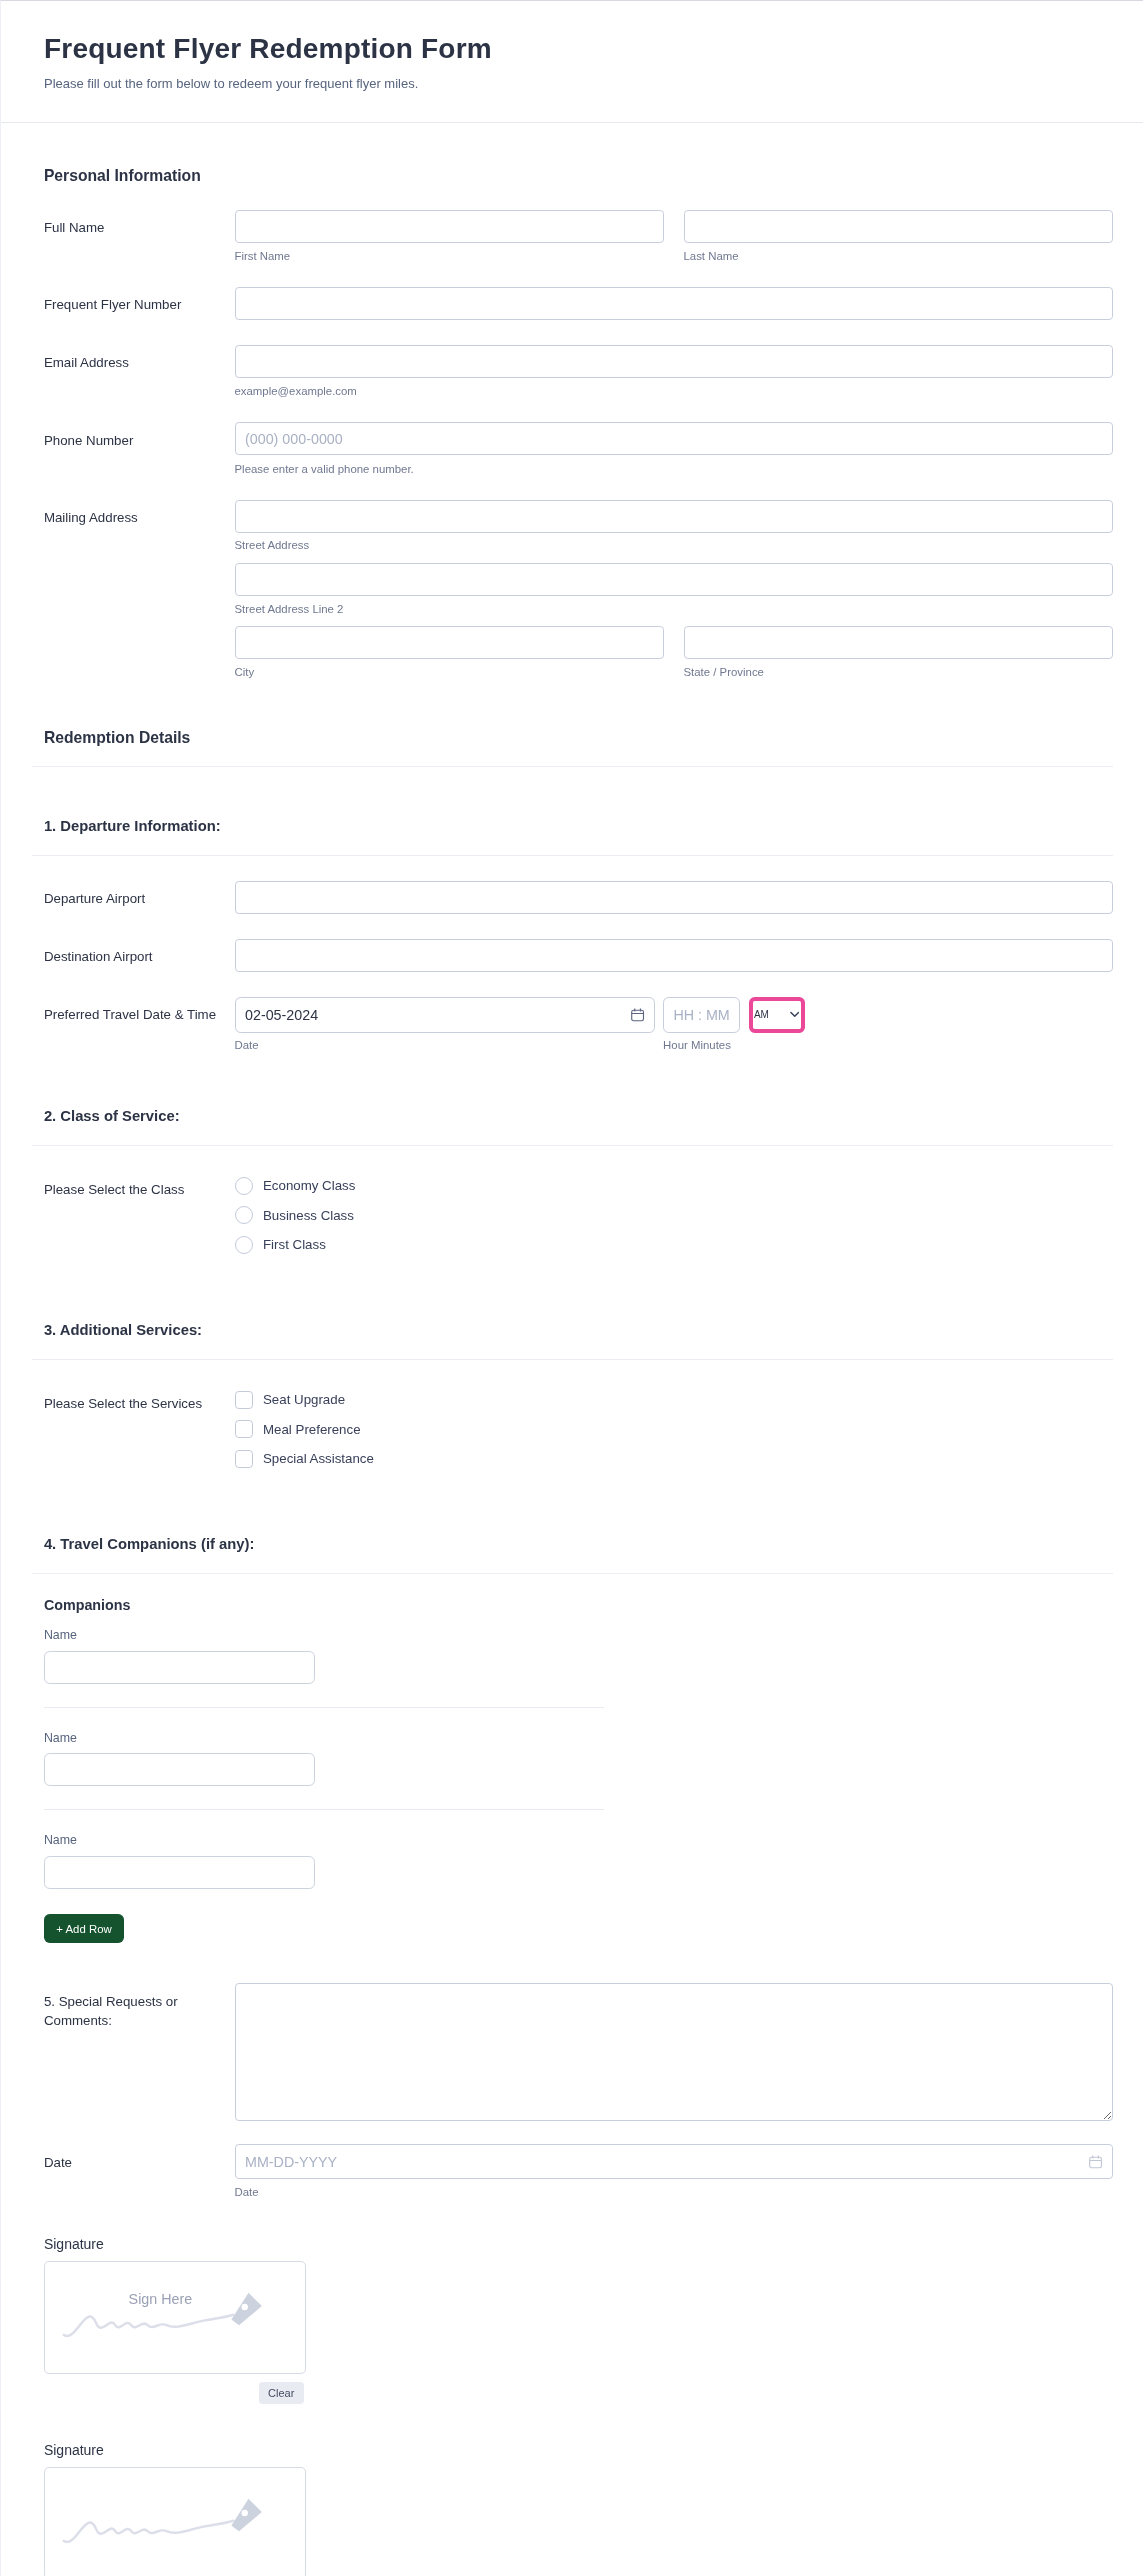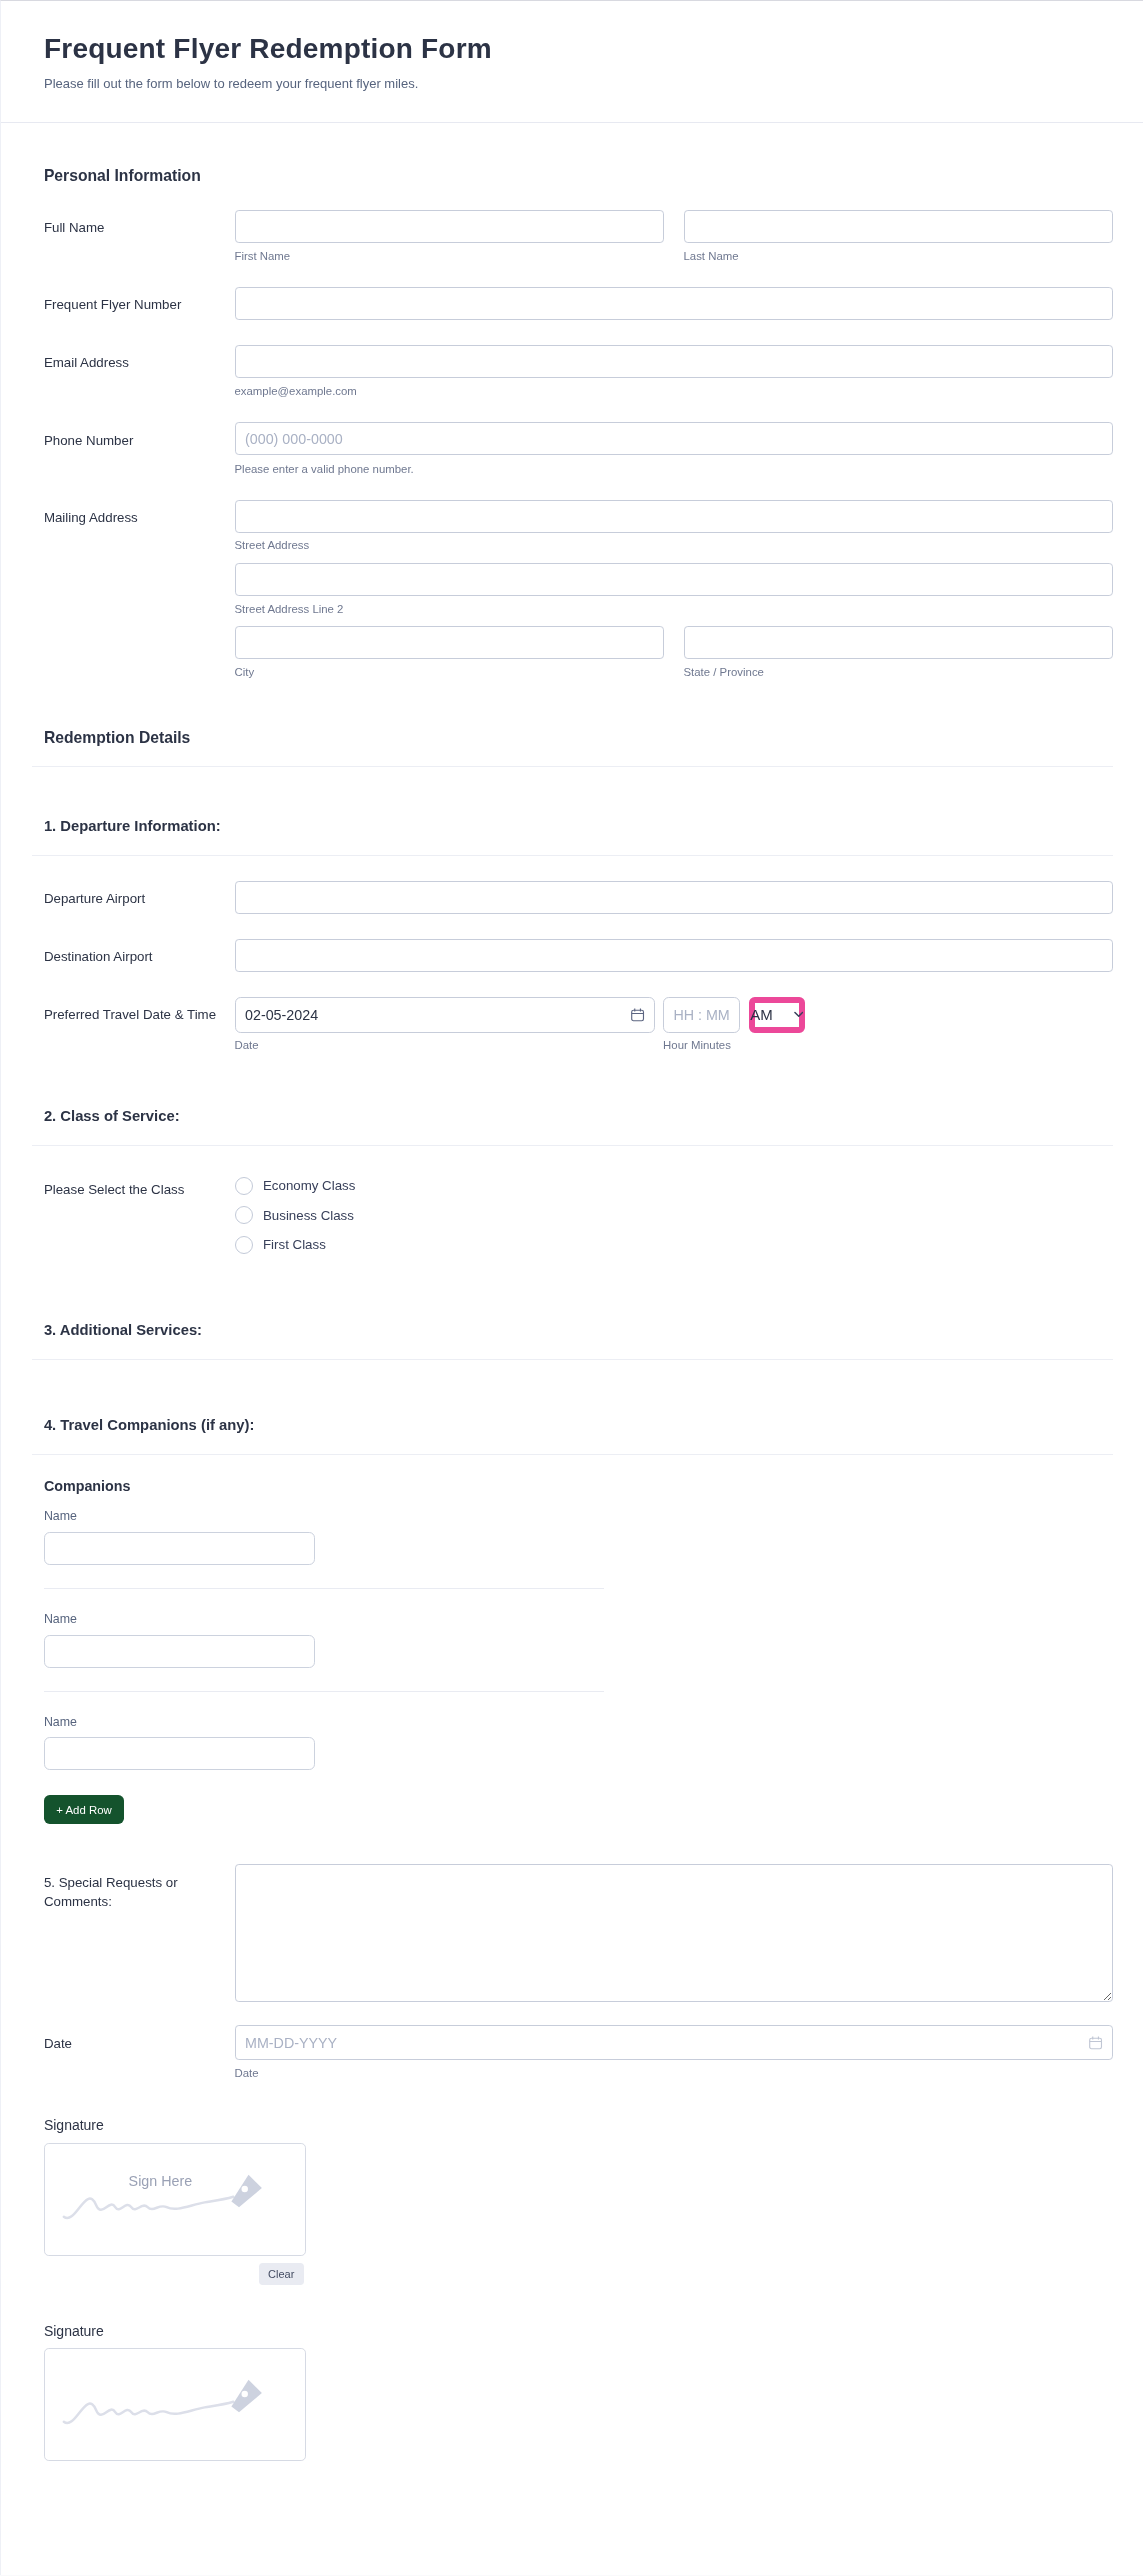--- a/index.html
+++ b/index.html
@@ -31,22 +31,22 @@
   
   .dt-row{display:flex;gap:8.6px;align-items:flex-start;}
   .input-wrap{position:relative;}
   .input-wrap input{padding-right:32px;}
   .cal-btn{position:absolute;right:9.5px;top:50%;transform:translateY(-50%);cursor:pointer;
            background:none;border:none;padding:0;line-height:0;}
   .dt-date{width:420px;}
   .dt-date input,.dt-time input,.dt-ampm{height:36px;border-radius:5.7px;}
   .dt-time{width:77px;}
   .dt-time input{text-align:center;padding:0 5.7px;}
-  .dt-ampm{width:56px;border:6px solid #ec4899;background:#fff;display:flex;align-items:center;
-           justify-content:center;gap:21px;font-size:15px;color:#2c3345;cursor:pointer;box-sizing:border-box;}
+  .dt-ampm{width:56px;border:4px solid #ec4899;background:#fff;display:flex;align-items:center;
+           justify-content:center;gap:21px;font-size:10px;color:#2c3345;cursor:pointer;box-sizing:border-box;}
   
   .opt-group{padding-top:5.7px;}
   .opt-row{display:flex;align-items:center;margin-bottom:11.4px;cursor:pointer;}
   .opt-glyph{width:18px;height:18px;border:1px solid #c3cad8;background:#fff;box-sizing:border-box;
              flex-shrink:0;}
   .radio .opt-glyph{border-radius:50%;}
   .check .opt-glyph{border-radius:3.8px;}
   .opt-text{font-size:13.3px;color:#38405a;margin-left:10.5px;}
   
   .comp-widget{margin:23px 0 0 12.4px;width:560px;}
@@ -230,20 +230,37 @@
           <span class="opt-glyph"></span>
           <span class="opt-text">First Class</span>
         </div>
       </div>
     </div>
 
     
     <h3 class="sub-heading" style="margin-top:57px;">3. Additional Services:</h3>
     <hr class="sec-divider" style="margin-top:21px;">
 
+    <div class="form-row">
+      <div class="row-label">Please Select the Services</div>
+      <div class="row-control opt-group">
+        <div class="opt-row check">
+          <span class="opt-glyph"></span>
+          <span class="opt-text">Seat Upgrade</span>
+        </div>
+        <div class="opt-row check">
+          <span class="opt-glyph"></span>
+          <span class="opt-text">Meal Preference</span>
+        </div>
+        <div class="opt-row check">
+          <span class="opt-glyph"></span>
+          <span class="opt-text">Special Assistance</span>
+        </div>
+      </div>
+    </div>
 
     
     <h3 class="sub-heading" style="margin-top:57px;">4. Travel Companions (if any):</h3>
     <hr class="sec-divider" style="margin-top:21px;">
 
     <div class="comp-widget">
       <div class="comp-title">Companions</div>
 
       <div class="comp-row">
         <div class="comp-label">Name</div>

